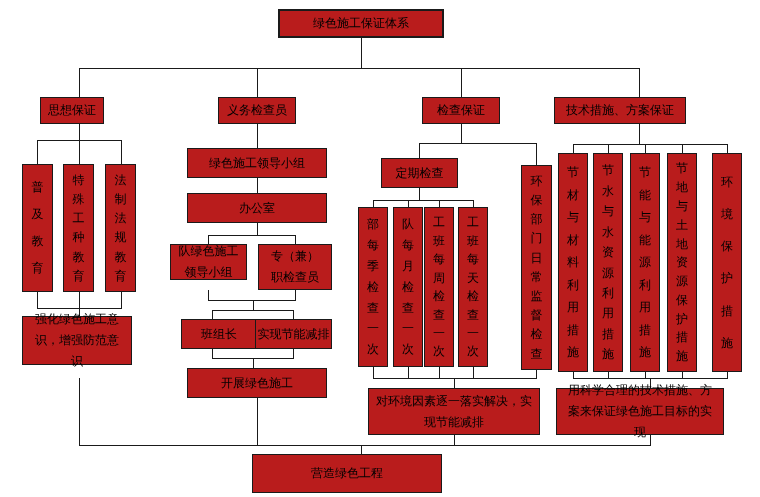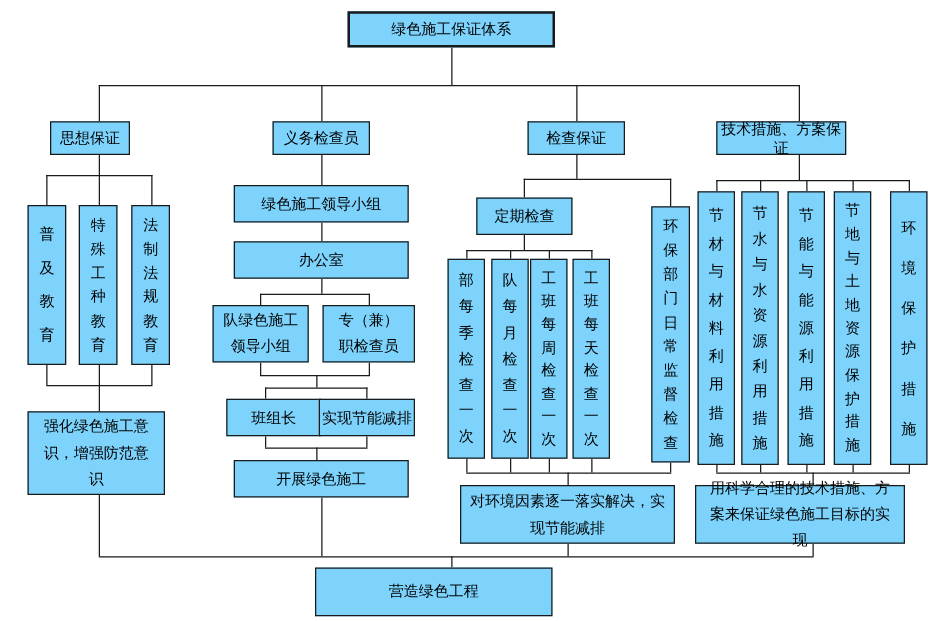--- a/index.html
+++ b/index.html
@@ -3,21 +3,21 @@
 <meta charset="utf-8">
 <style>
   html,body{margin:0;padding:0;background:#ffffff;}
   #canvas{
     position:relative;width:760px;height:497px;background:#ffffff;
     font-family:"DejaVu Sans","Liberation Sans",sans-serif;
     color:#000000;font-size:12px;
   }
   .ln{position:absolute;background:#1a1a1a;}
   .box{
-    position:absolute;background:#7dd3fc;border:1px solid #1a1a1a;
+    position:absolute;background:#b91c1c;border:1px solid #1a1a1a;
     display:flex;align-items:center;justify-content:center;
     text-align:center;line-height:1.2;box-sizing:border-box;
   }
   .root{border-width:2px;}
   .wrap2{line-height:21px;padding:0 7px;}
   .vbox{
     display:flex;flex-direction:column;align-items:center;
     justify-content:space-evenly;overflow:hidden;padding:3px 0;
   }
 </style>
@@ -100,21 +100,21 @@
   <i class="ln" style="left:650px;top:435px;width:1px;height:10px"></i>
 
   <i class="ln" style="left:79px;top:445px;width:572px;height:1px"></i>
   <i class="ln" style="left:361px;top:445px;width:1px;height:9px"></i>
 
   <div class="box root" style="left:278px;top:9px;width:166px;height:29px">绿色施工保证体系</div>
 
   <div class="box" style="left:40px;top:97px;width:64px;height:27px">思想保证</div>
   <div class="box" style="left:218px;top:97px;width:78px;height:27px">义务检查员</div>
   <div class="box" style="left:422px;top:97px;width:78px;height:27px">检查保证</div>
-  <div class="box" style="left:573px;top:97px;width:104px;height:27px">技术措施、方案保证</div>
+  <div class="box" style="left:554px;top:97px;width:132px;height:27px">技术措施、方案保证</div>
 
   <div class="box vbox" style="left:22px;top:164px;width:31px;height:128px">
       <span>普</span>
       <span>及</span>
       <span>教</span>
       <span>育</span>
     </div>
   <div class="box vbox" style="left:63px;top:164px;width:31px;height:128px">
       <span>特</span>
       <span>殊</span>
@@ -124,25 +124,25 @@
       <span>育</span>
     </div>
   <div class="box vbox" style="left:105px;top:164px;width:31px;height:128px">
       <span>法</span>
       <span>制</span>
       <span>法</span>
       <span>规</span>
       <span>教</span>
       <span>育</span>
     </div>
-  <div class="box wrap2" style="left:22px;top:329px;width:110px;height:67px">强化绿色施工意识，增强防范意识</div>
+  <div class="box wrap2" style="left:22px;top:316px;width:110px;height:49px">强化绿色施工意识，增强防范意识</div>
 
   <div class="box" style="left:187px;top:148px;width:140px;height:30px">绿色施工领导小组</div>
   <div class="box" style="left:187px;top:193px;width:140px;height:30px">办公室</div>
-  <div class="box wrap2" style="left:170px;top:244px;width:77px;height:46px">队绿色施工领导小组</div>
+  <div class="box wrap2" style="left:170px;top:244px;width:77px;height:36px">队绿色施工领导小组</div>
   <div class="box wrap2" style="left:258px;top:244px;width:74px;height:46px">专（兼）职检查员</div>
   <div class="box" style="left:181px;top:319px;width:76px;height:30px">班组长</div>
   <div class="box" style="left:255px;top:319px;width:77px;height:30px">实现节能减排</div>
   <div class="box" style="left:187px;top:368px;width:140px;height:30px">开展绿色施工</div>
 
   <div class="box" style="left:381px;top:158px;width:77px;height:30px">定期检查</div>
   <div class="box vbox" style="left:358px;top:207px;width:30px;height:160px">
       <span>部</span>
       <span>每</span>
       <span>季</span>

